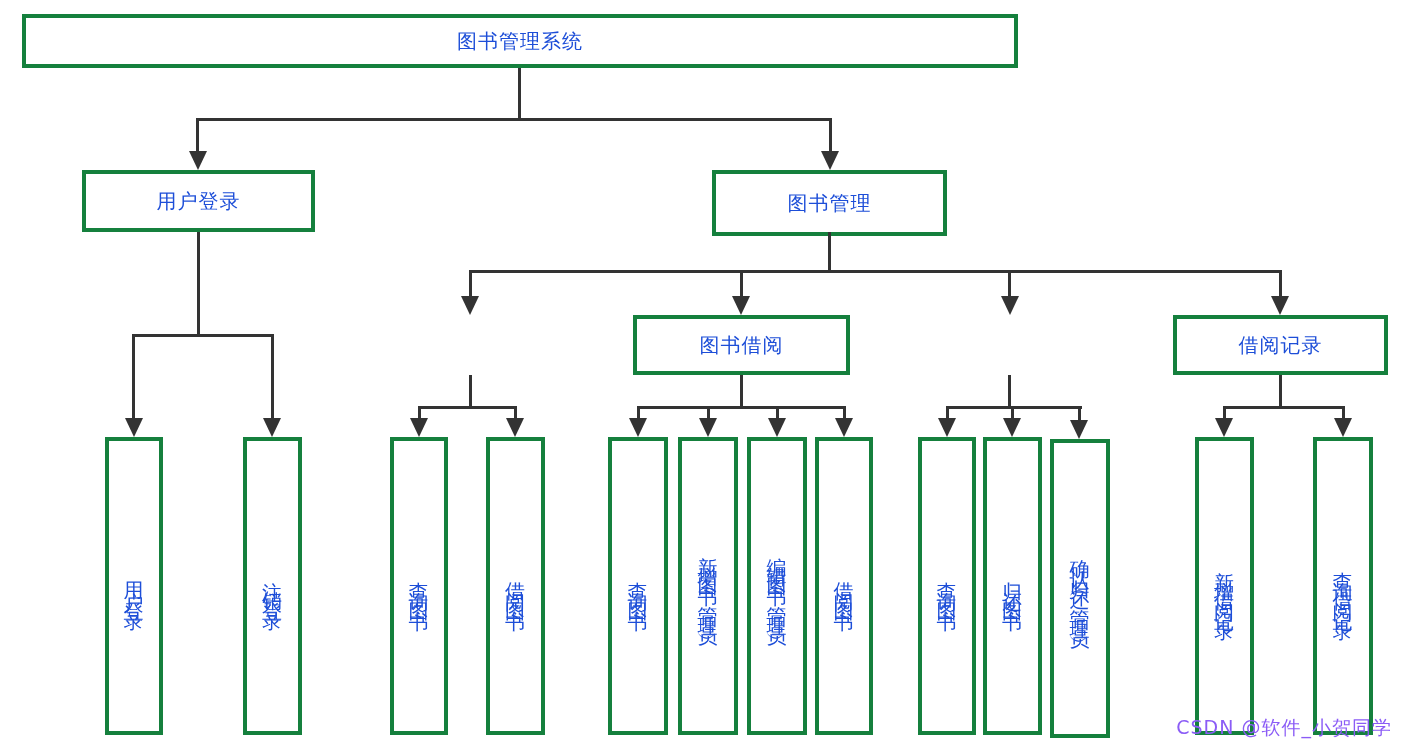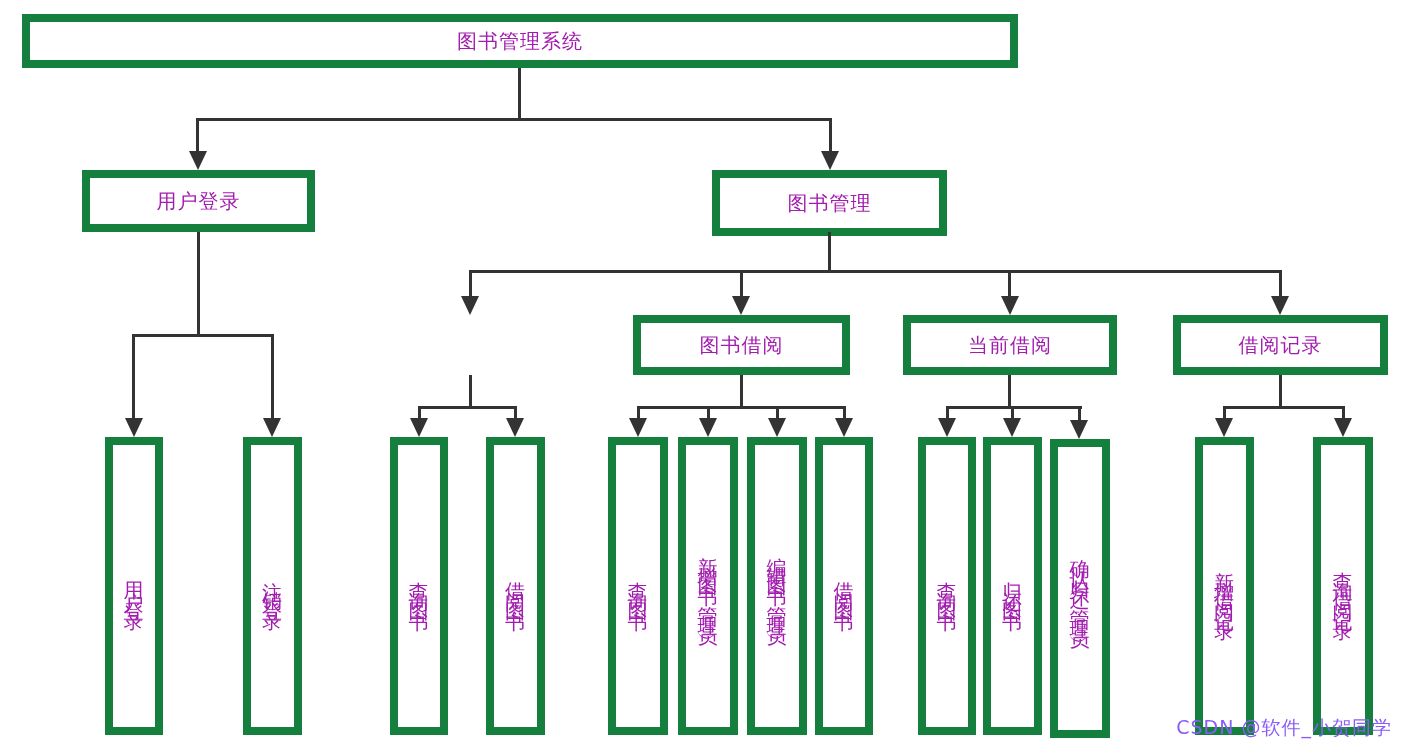--- a/index.html
+++ b/index.html
@@ -7,26 +7,26 @@
   .canvas{
     position:relative;
     width:1405px;height:747px;
     background:#ffffff;
     font-family:"DejaVu Sans",sans-serif;
     overflow:hidden;
   }
   .box{
     position:absolute;
     box-sizing:border-box;
-    border:8px solid #15803d;
+    border:4px solid #15803d;
     background:#ffffff;
     display:flex;
     align-items:center;
     justify-content:center;
-    color:#a21caf;
+    color:#1d4ed8;
     font-size:20px;
     letter-spacing:1px;
     text-align:center;
   }
   .vbox{
     writing-mode:vertical-rl;
     letter-spacing:10px;
     line-height:1;
     font-size:20px;
   }
@@ -54,21 +54,20 @@
 <body>
 
 <div class="canvas">
 
   <div class="box" style="left:22px;top:14px;width:996px;height:54px">图书管理系统</div>
 
   <div class="box" style="left:82px;top:170px;width:233px;height:62px">用户登录</div>
   <div class="box" style="left:712px;top:170px;width:235px;height:66px">图书管理</div>
 
   <div class="box" style="left:633px;top:315px;width:217px;height:60px">图书借阅</div>
-  <div class="box" style="left:903px;top:315px;width:214px;height:60px">当前借阅</div>
   <div class="box" style="left:1173px;top:315px;width:215px;height:60px">借阅记录</div>
 
   <div class="box vbox" style="left:105px;top:437px;width:58px;height:298px">用户登录</div>
   <div class="box vbox" style="left:243px;top:437px;width:59px;height:298px">注销登录</div>
 
   <div class="box vbox" style="left:390px;top:437px;width:58px;height:298px">查询图书</div>
   <div class="box vbox" style="left:486px;top:437px;width:59px;height:298px">借阅图书</div>
 
   <div class="box vbox" style="left:608px;top:437px;width:60px;height:298px">查询图书</div>
   <div class="box vbox" style="left:678px;top:437px;width:60px;height:298px">新增图书（管理员）</div>

